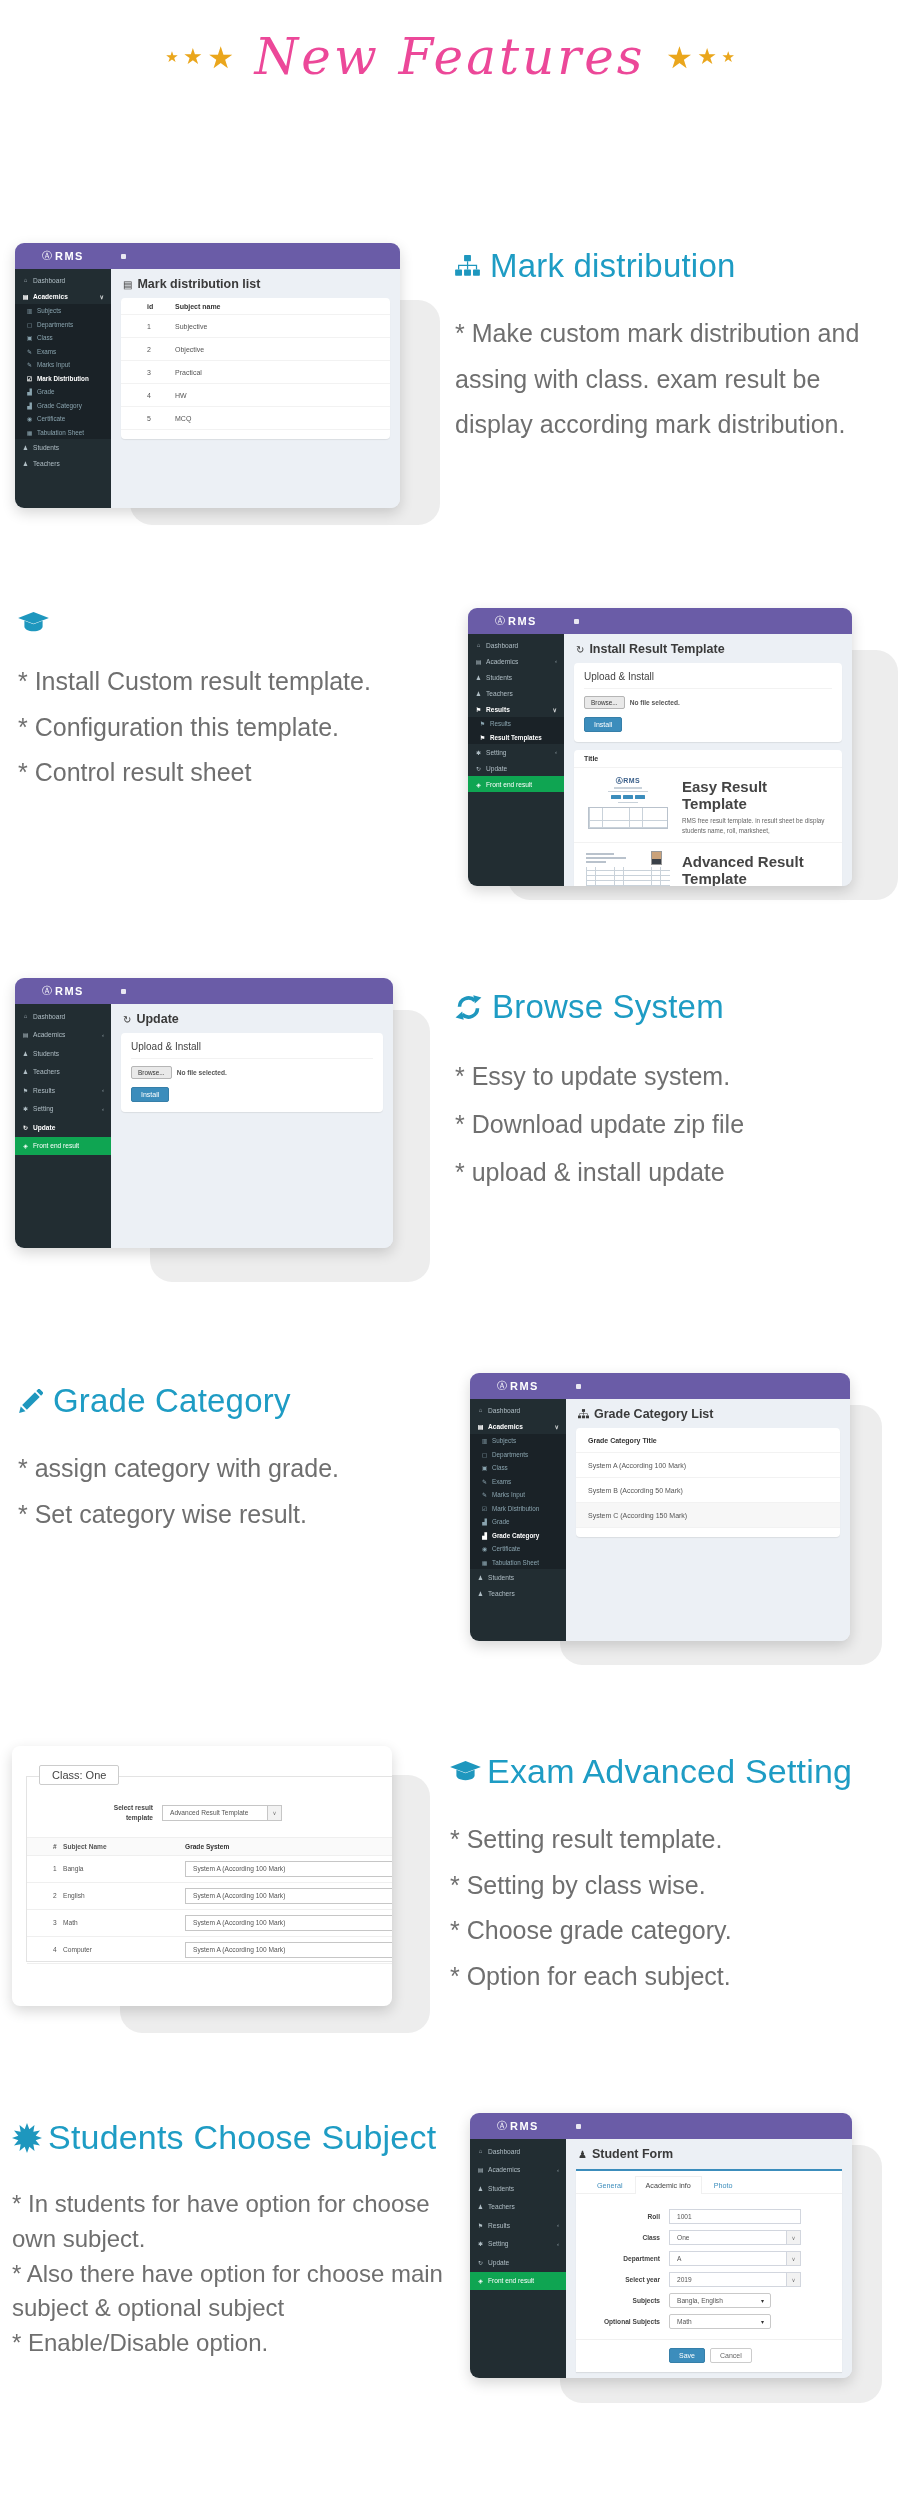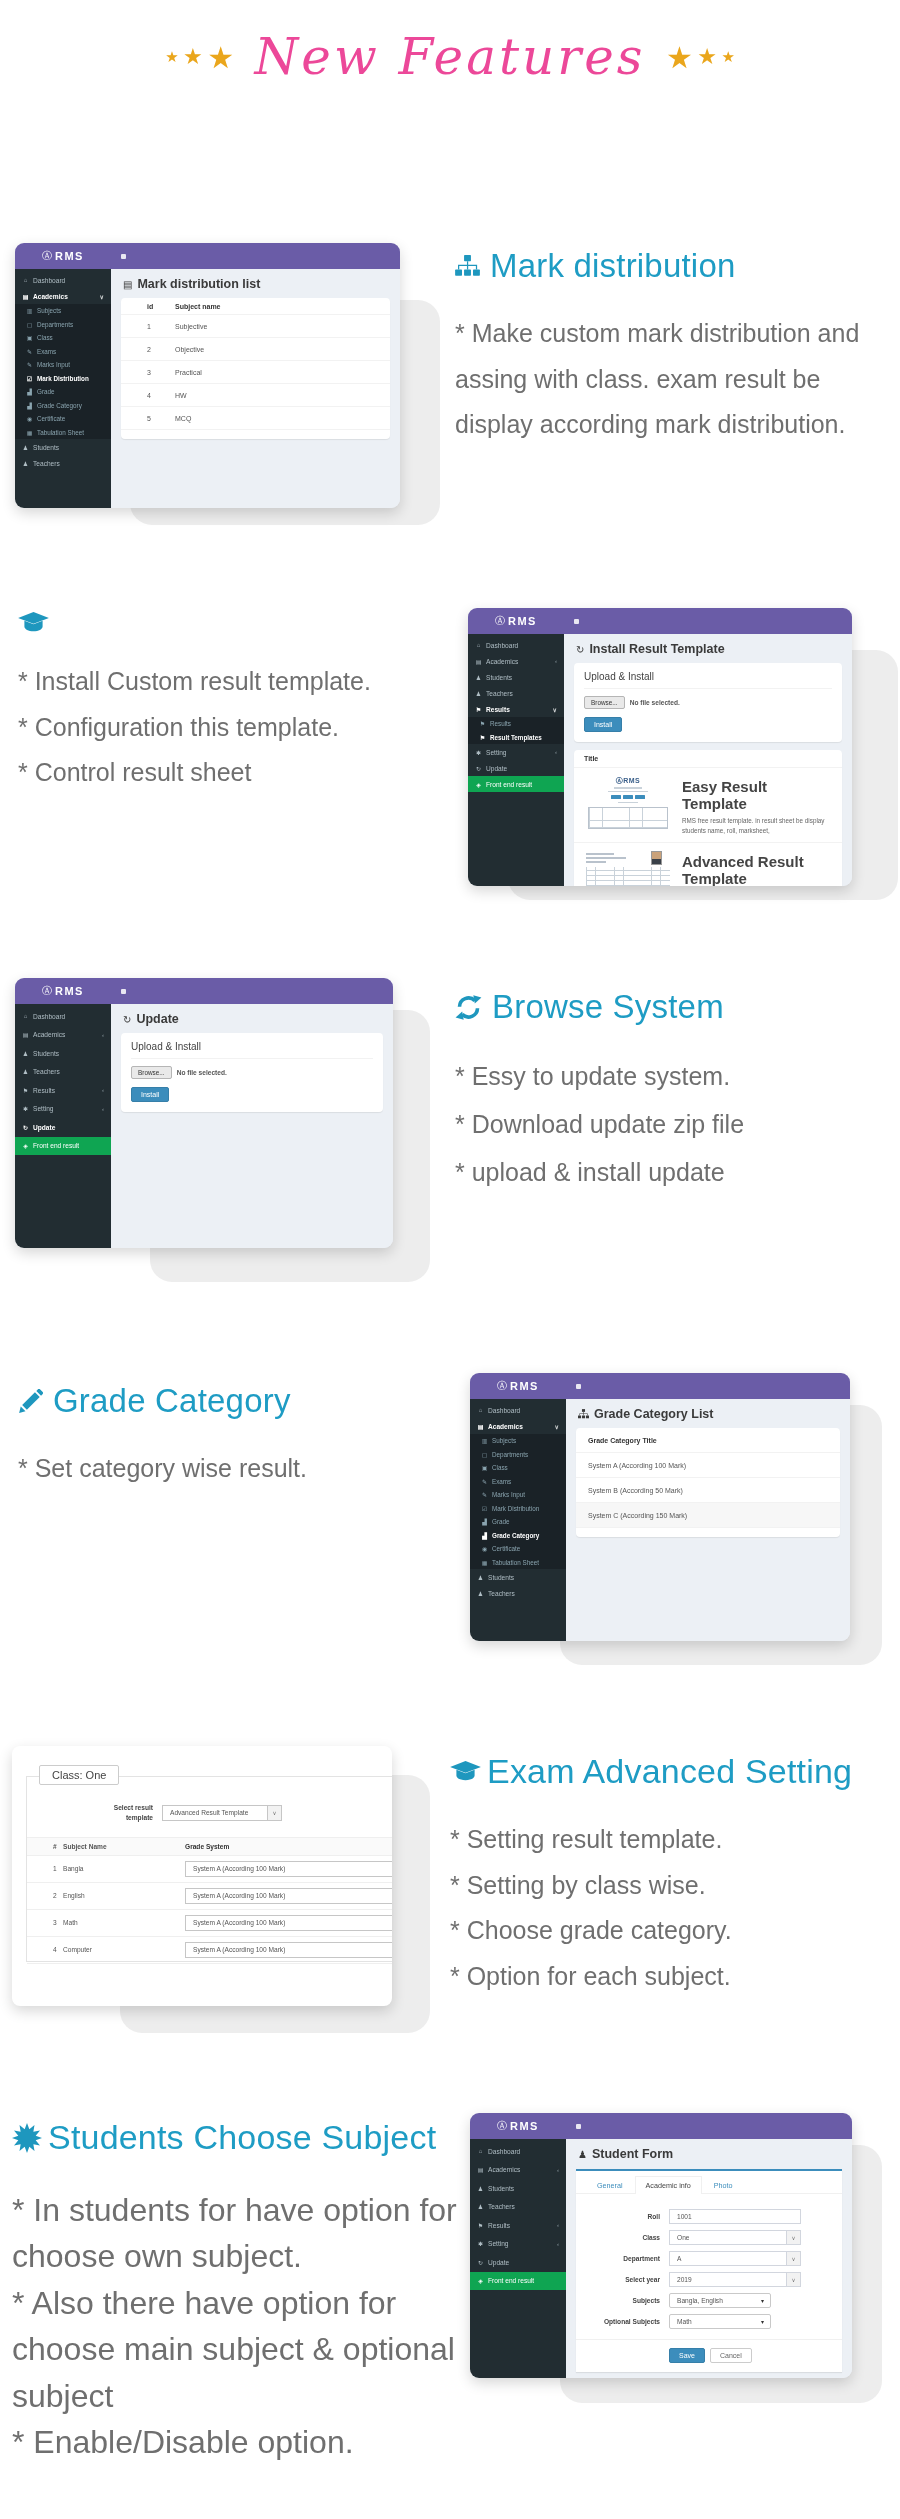--- a/index.html
+++ b/index.html
@@ -17,21 +17,21 @@
   
   .copy { position:absolute; }
   .copy h2 { display:flex; align-items:center; gap:10px; font-size:33px; font-weight:400;
              color:#1e9cc4; letter-spacing:.2px; }
   .copy.big h2 { font-size:34px; gap:6px; }
   .hico { flex:none; display:flex; align-items:center; }
   .hico svg { display:block; }
   .bullets { margin-top:26px; color:#6f6f6f; font-size:25px; }
   .bullets p { line-height:1.82; }
   .lh-c p { line-height:1.92; }
-  .lh-d { font-size:32px; margin-top:30px; }
+  .lh-d { font-size:24px; margin-top:30px; }
   .lh-d p { line-height:1.45; }
 
   
   .backdrop { position:absolute; background:#ededed; border-radius:22px; }
   .shot { position:absolute; border-radius:9px; overflow:hidden; background:#ecf0f5;
           box-shadow:0 5px 14px rgba(0,0,0,.16); }
   .app-top { height:26px; background:#6a5ca7; display:flex; align-items:stretch; }
   .brand { width:96px; display:flex; align-items:center; justify-content:center; gap:3px; color:#fff; }
   .brand-mark { font-size:10px; }
   .brand-text { font-size:11px; font-weight:bold; letter-spacing:1.5px; }
@@ -561,20 +561,21 @@
       <span class="hico">
         <svg viewBox="0 0 18 18" width="25" height="25" fill="#1e97be">
             <path d="M0.8 17.2 l1.2-4.6 3.4 3.4z"></path>
             <path d="M3 11.6 L12.2 2.4 l3.4 3.4 L6.4 15z"></path>
             <path d="M13.2 1.4 l1.2-1.2 c0.4-0.4 1-0.4 1.4 0 l2 2 c0.4 0.4 0.4 1 0 1.4 l-1.2 1.2z"></path>
           </svg>
       </span>
       <span>Grade Category</span>
     </h2>
     <div class="bullets">
+        <p>* assign category with grade.</p>
         <p>* Set category wise result.</p>
     </div>
   </div>
   <div class="backdrop" style="left:560px;top:1405px;width:322px;height:260px"></div>
   <div class="shot" style="left:470px;top:1373px;width:380px;height:268px">
     <div class="app-top">
       <div class="brand">
         <span class="brand-mark">Ⓐ</span>
         <span class="brand-text">RMS</span>
       </div>

